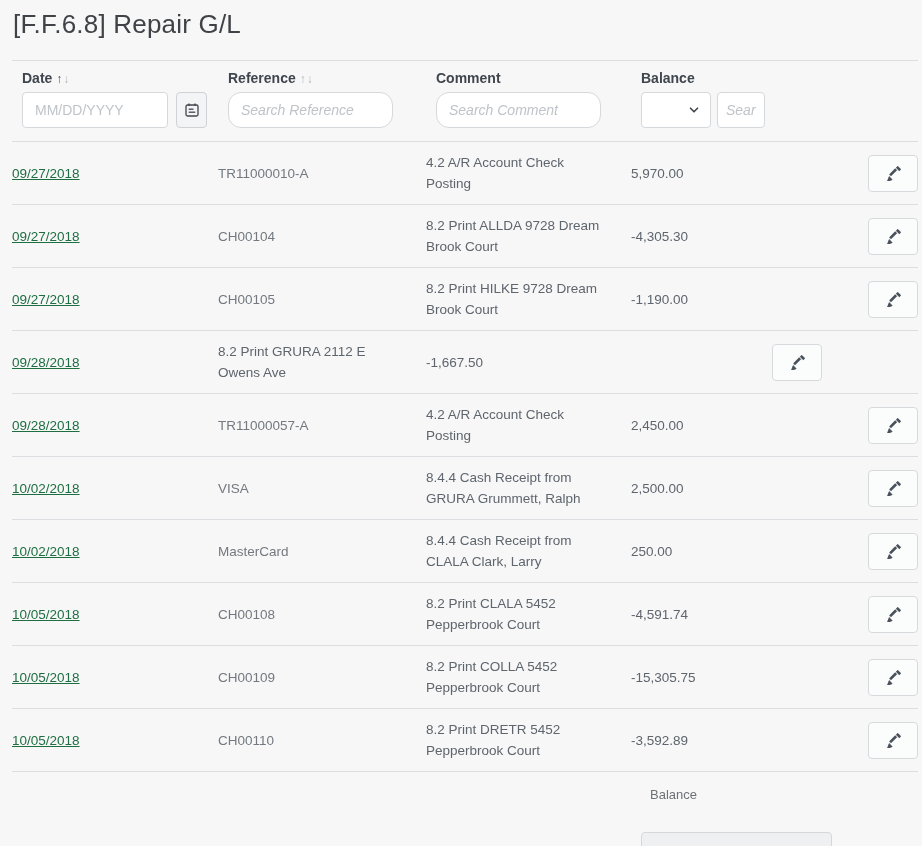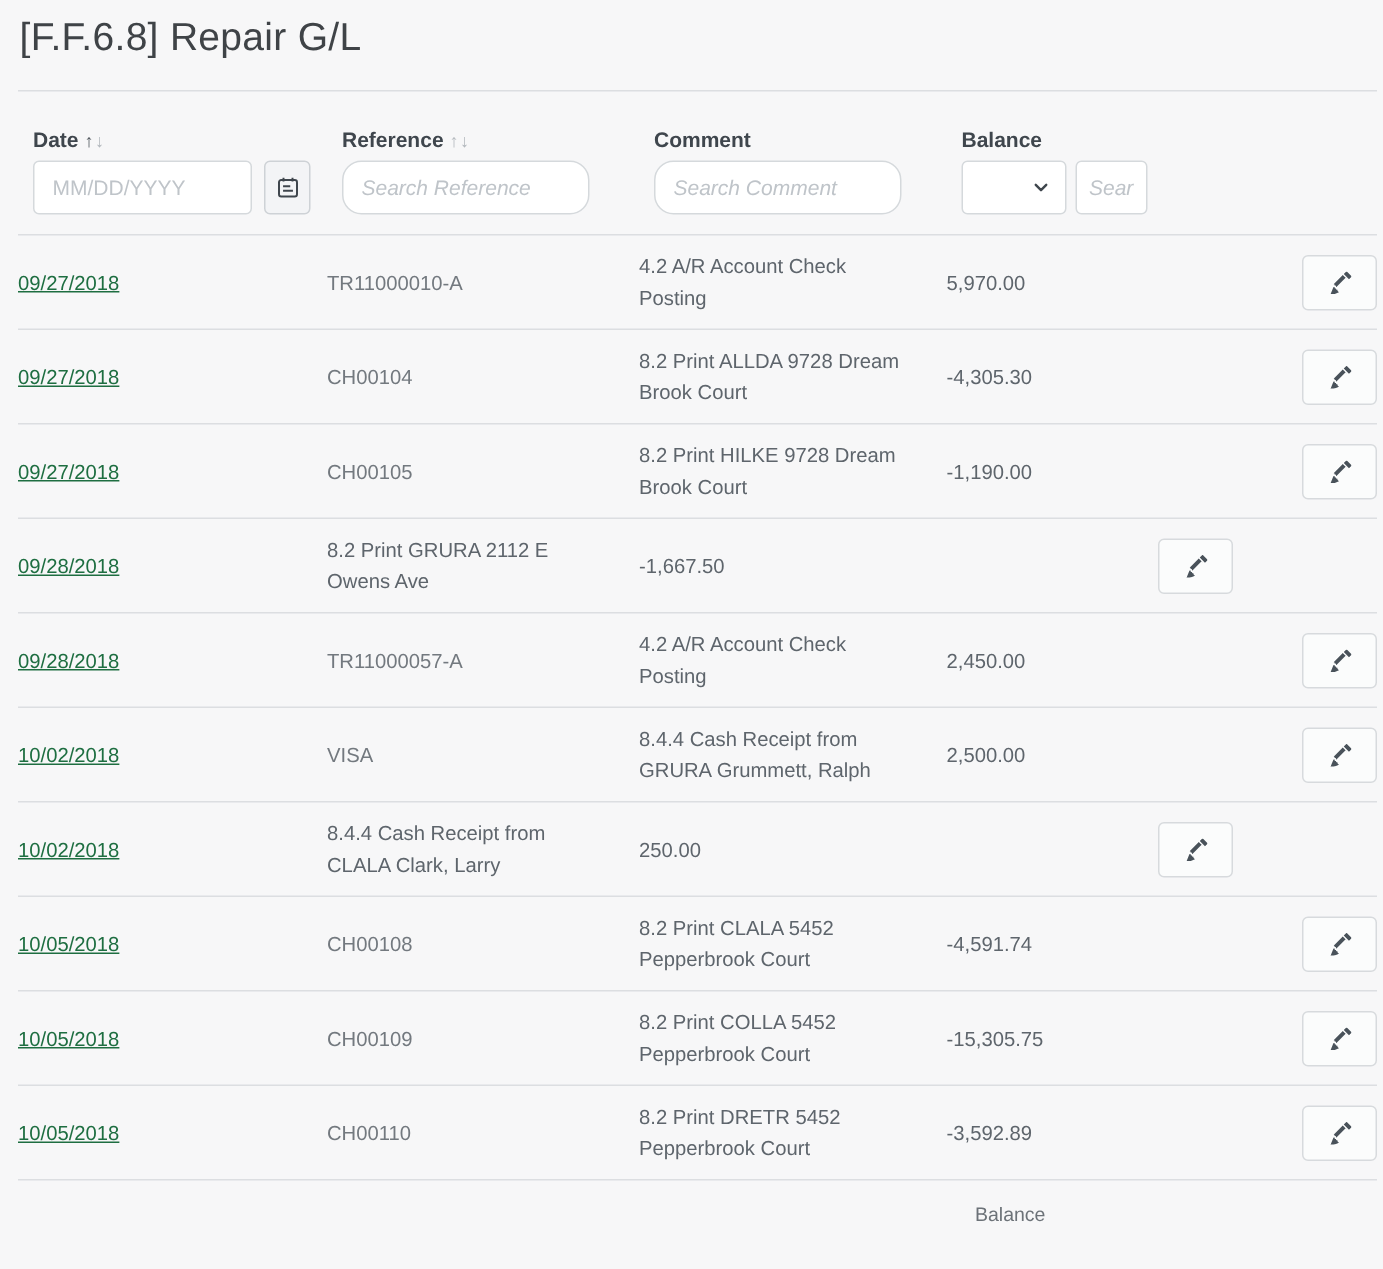--- a/index.html
+++ b/index.html
@@ -20,21 +20,21 @@
     display: grid;
     grid-template-columns: 206px 208px 205px 191px 1fr;
     padding-left: 10px; padding-right: 16px;
     align-items: center;
   }
 
   
   .filter-section {
     border-top: 1px solid #dcdee1;
     border-bottom: 1px solid #dcdee1;
-    padding-top: 24px; padding-bottom: 13px;
+    padding-top: 9px; padding-bottom: 13px;
     align-items: start;
   }
   .col-head { font-size: 14px; font-weight: 700; color: #3f464d; margin-bottom: 6px; }
   .sort-icons { font-weight: 400; font-size: 12px; margin-left: 4px; letter-spacing: 1px; }
   .arrow-dark  { color: #4a5057; }
   .arrow-light { color: #b3b8bd; }
   .ctrl-row { display: flex; gap: 8px; align-items: flex-start; }
   .txt-input {
     height: 36px; border: 1px solid #d5d9dc; border-radius: 4px;
     background: #fff; padding: 0 12px; font-size: 14px; color: #495057;
@@ -249,20 +249,21 @@
           </svg>
         </span>
       </button>
     </div>
   </div>
 
   <div class="grid row">
     <div class="cell">
       <a class="date-link">10/02/2018</a>
     </div>
+    <div class="cell ref-cell">MasterCard</div>
     <div class="cell comment-cell">8.4.4 Cash Receipt from CLALA Clark, Larry</div>
     <div class="cell balance-cell">250.00</div>
     <div class="cell edit-cell">
       <button class="edit-btn">
         <span>
           <svg width="15" height="15" viewBox="0 0 16 16" fill="#49525a">
             <path d="M12.854.146a.5.5 0 0 0-.707 0L10.5 1.793 14.207 5.5l1.647-1.646a.5.5 0 0 0 0-.708l-3-3zm.646 6.061L9.793 2.5 3.293 9H3.5a.5.5 0 0 1 .5.5v.5h.5a.5.5 0 0 1 .5.5v.5h.293l6.5-6.5zm-7.468 7.468A.5.5 0 0 1 6 13.5V13h-.5a.5.5 0 0 1-.5-.5V12h-.5a.5.5 0 0 1-.5-.5V11h-.5a.5.5 0 0 1-.175-.032l-.179.178a.5.5 0 0 0-.11.168l-2 5a.5.5 0 0 0 .65.65l5-2a.5.5 0 0 0 .168-.11l.178-.178z"></path>
           </svg>
         </span>
       </button>

